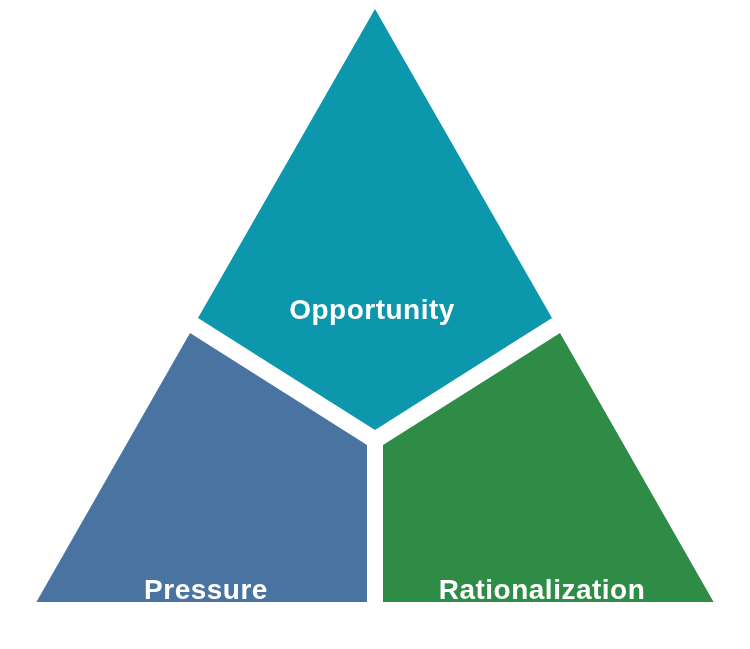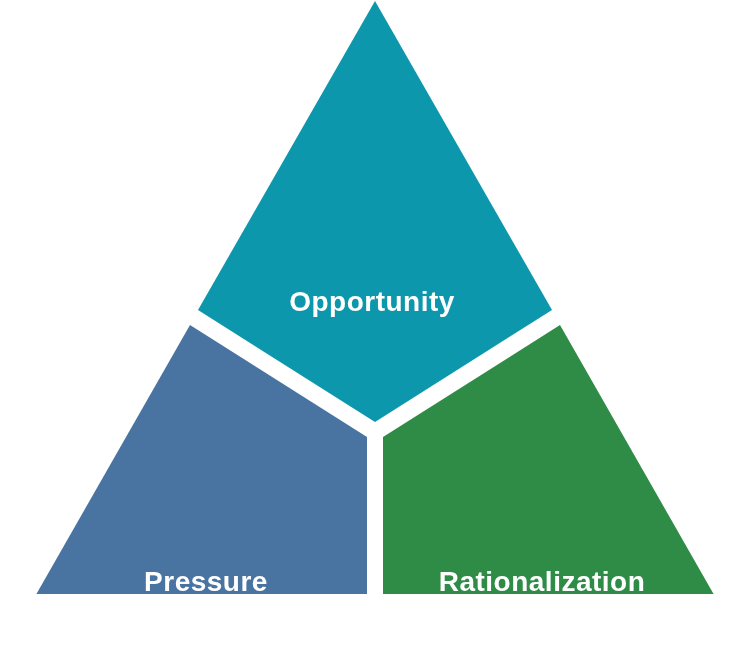--- a/index.html
+++ b/index.html
@@ -7,20 +7,21 @@
     padding: 0;
     background: #ffffff;
     font-family: "Liberation Sans", sans-serif;
   }
   .stage {
     position: relative;
     width: 750px;
     height: 594px;
     background: #ffffff;
     overflow: hidden;
+    margin-top: 8px;
   }
   svg.triangle {
     display: block;
     width: 750px;
     height: 649px;
   }
   text.seg-label {
     font-family: "Liberation Sans", sans-serif;
     font-size: 28px;
     font-weight: 700;

